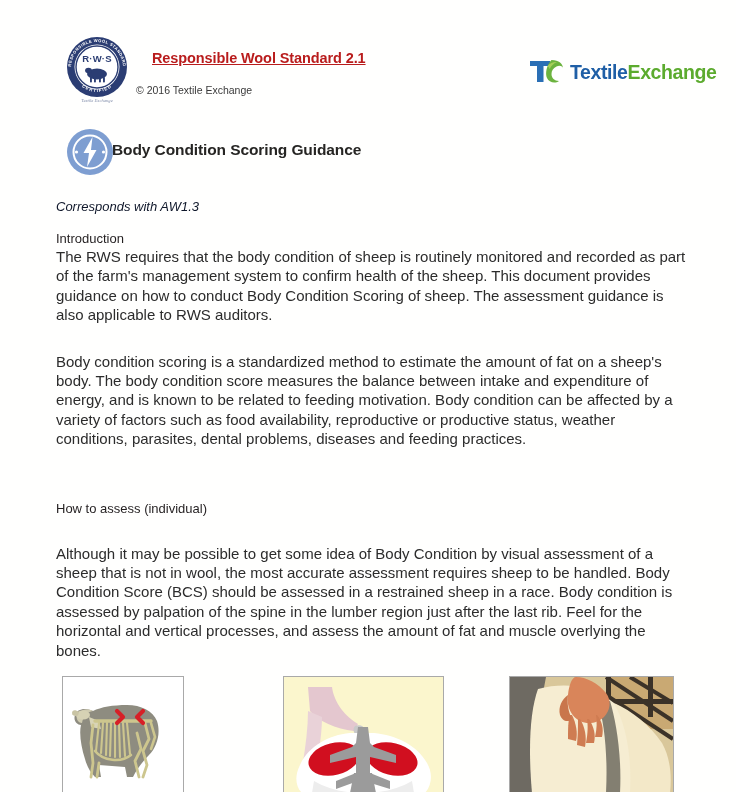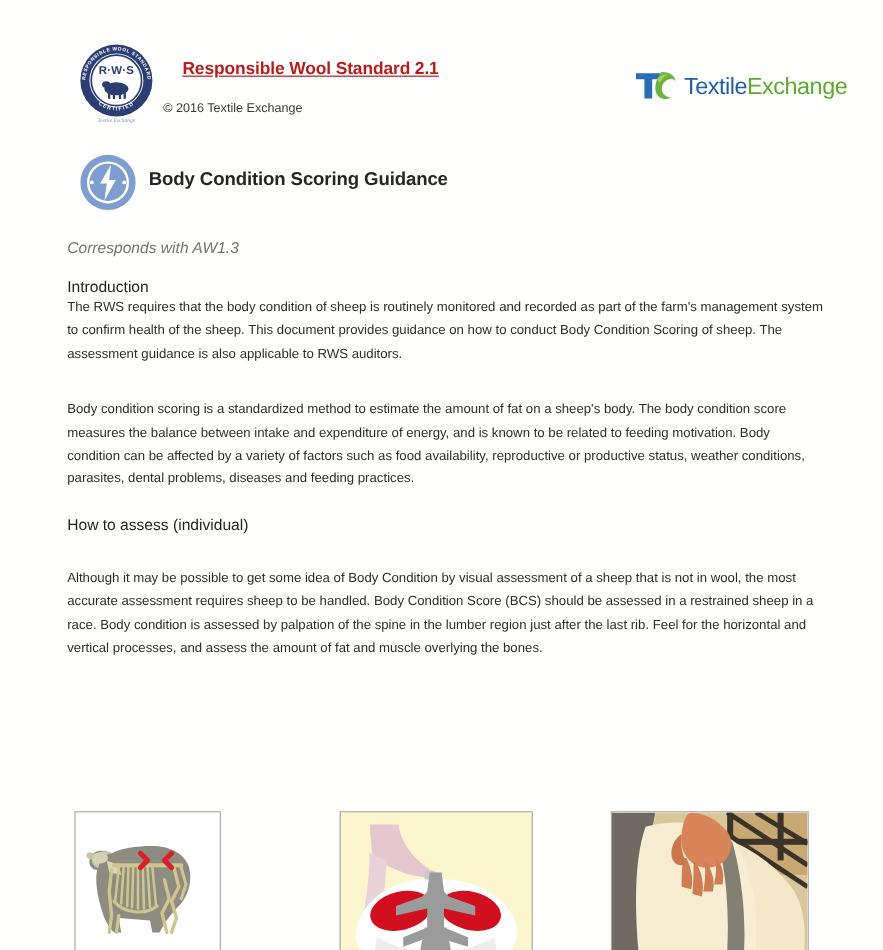--- a/index.html
+++ b/index.html
@@ -65,21 +65,21 @@
     top: 30px;
     width: 168px;
     height: 36px;
     display: flex;
     align-items: center;
     gap: 4px;
   }
   .te-mark { width: 38px; height: 30px; flex: none; }
   .te-word {
     font-size: 19.5px;
-    font-weight: normal;
+    font-weight: bold;
     letter-spacing: -0.4px;
     white-space: nowrap;
     text-align: center;
   }
   .te-word .te-blue { color: #1f5fa6; }
   .te-word .te-green { color: #5cab2e; }
 
   
   .title-block {
     position: absolute;
@@ -90,63 +90,63 @@
   }
   .bolt-badge {
     position: absolute;
     left: 66px;
     top: 0px;
     width: 48px;
     height: 48px;
   }
   .main-title {
     position: absolute;
-    left: 124px;
+    left: 112px;
     top: 13px;
     font-size: 15.5px;
     font-weight: bold;
     color: #262523;
     letter-spacing: -0.1px;
     margin: 0;
   }
 
   .corresponds {
     position: absolute;
     left: 56px;
     top: 199px;
     font-size: 13px;
     font-style: italic;
-    color: #737373;
+    color: #0f172a;
     margin: 0;
   }
 
   
   .content {
     position: absolute;
     left: 56px;
     top: 231px;
     width: 632px;
   }
   .sec-heading {
     font-size: 13px;
     font-weight: normal;
     color: #231f20;
     margin: 0;
     line-height: 16px;
   }
   .sec-body {
-    font-size: 11px;
+    font-size: 15px;
     line-height: 19.4px;
     color: #2c2c2c;
     margin: 27px 0 0 0;
     max-width: 630px;
   }
   .sec-gap-intro { margin-top: 0; }
   .sec-gap-desc { margin-top: 36px; }
-  .sec-gap-assess { margin-top: 20px; }
+  .sec-gap-assess { margin-top: 52px; }
 
   
   .image-row {
     position: absolute;
     left: 0;
     top: 676px;
     width: 736px;
     height: 120px;
   }
   .fig {

